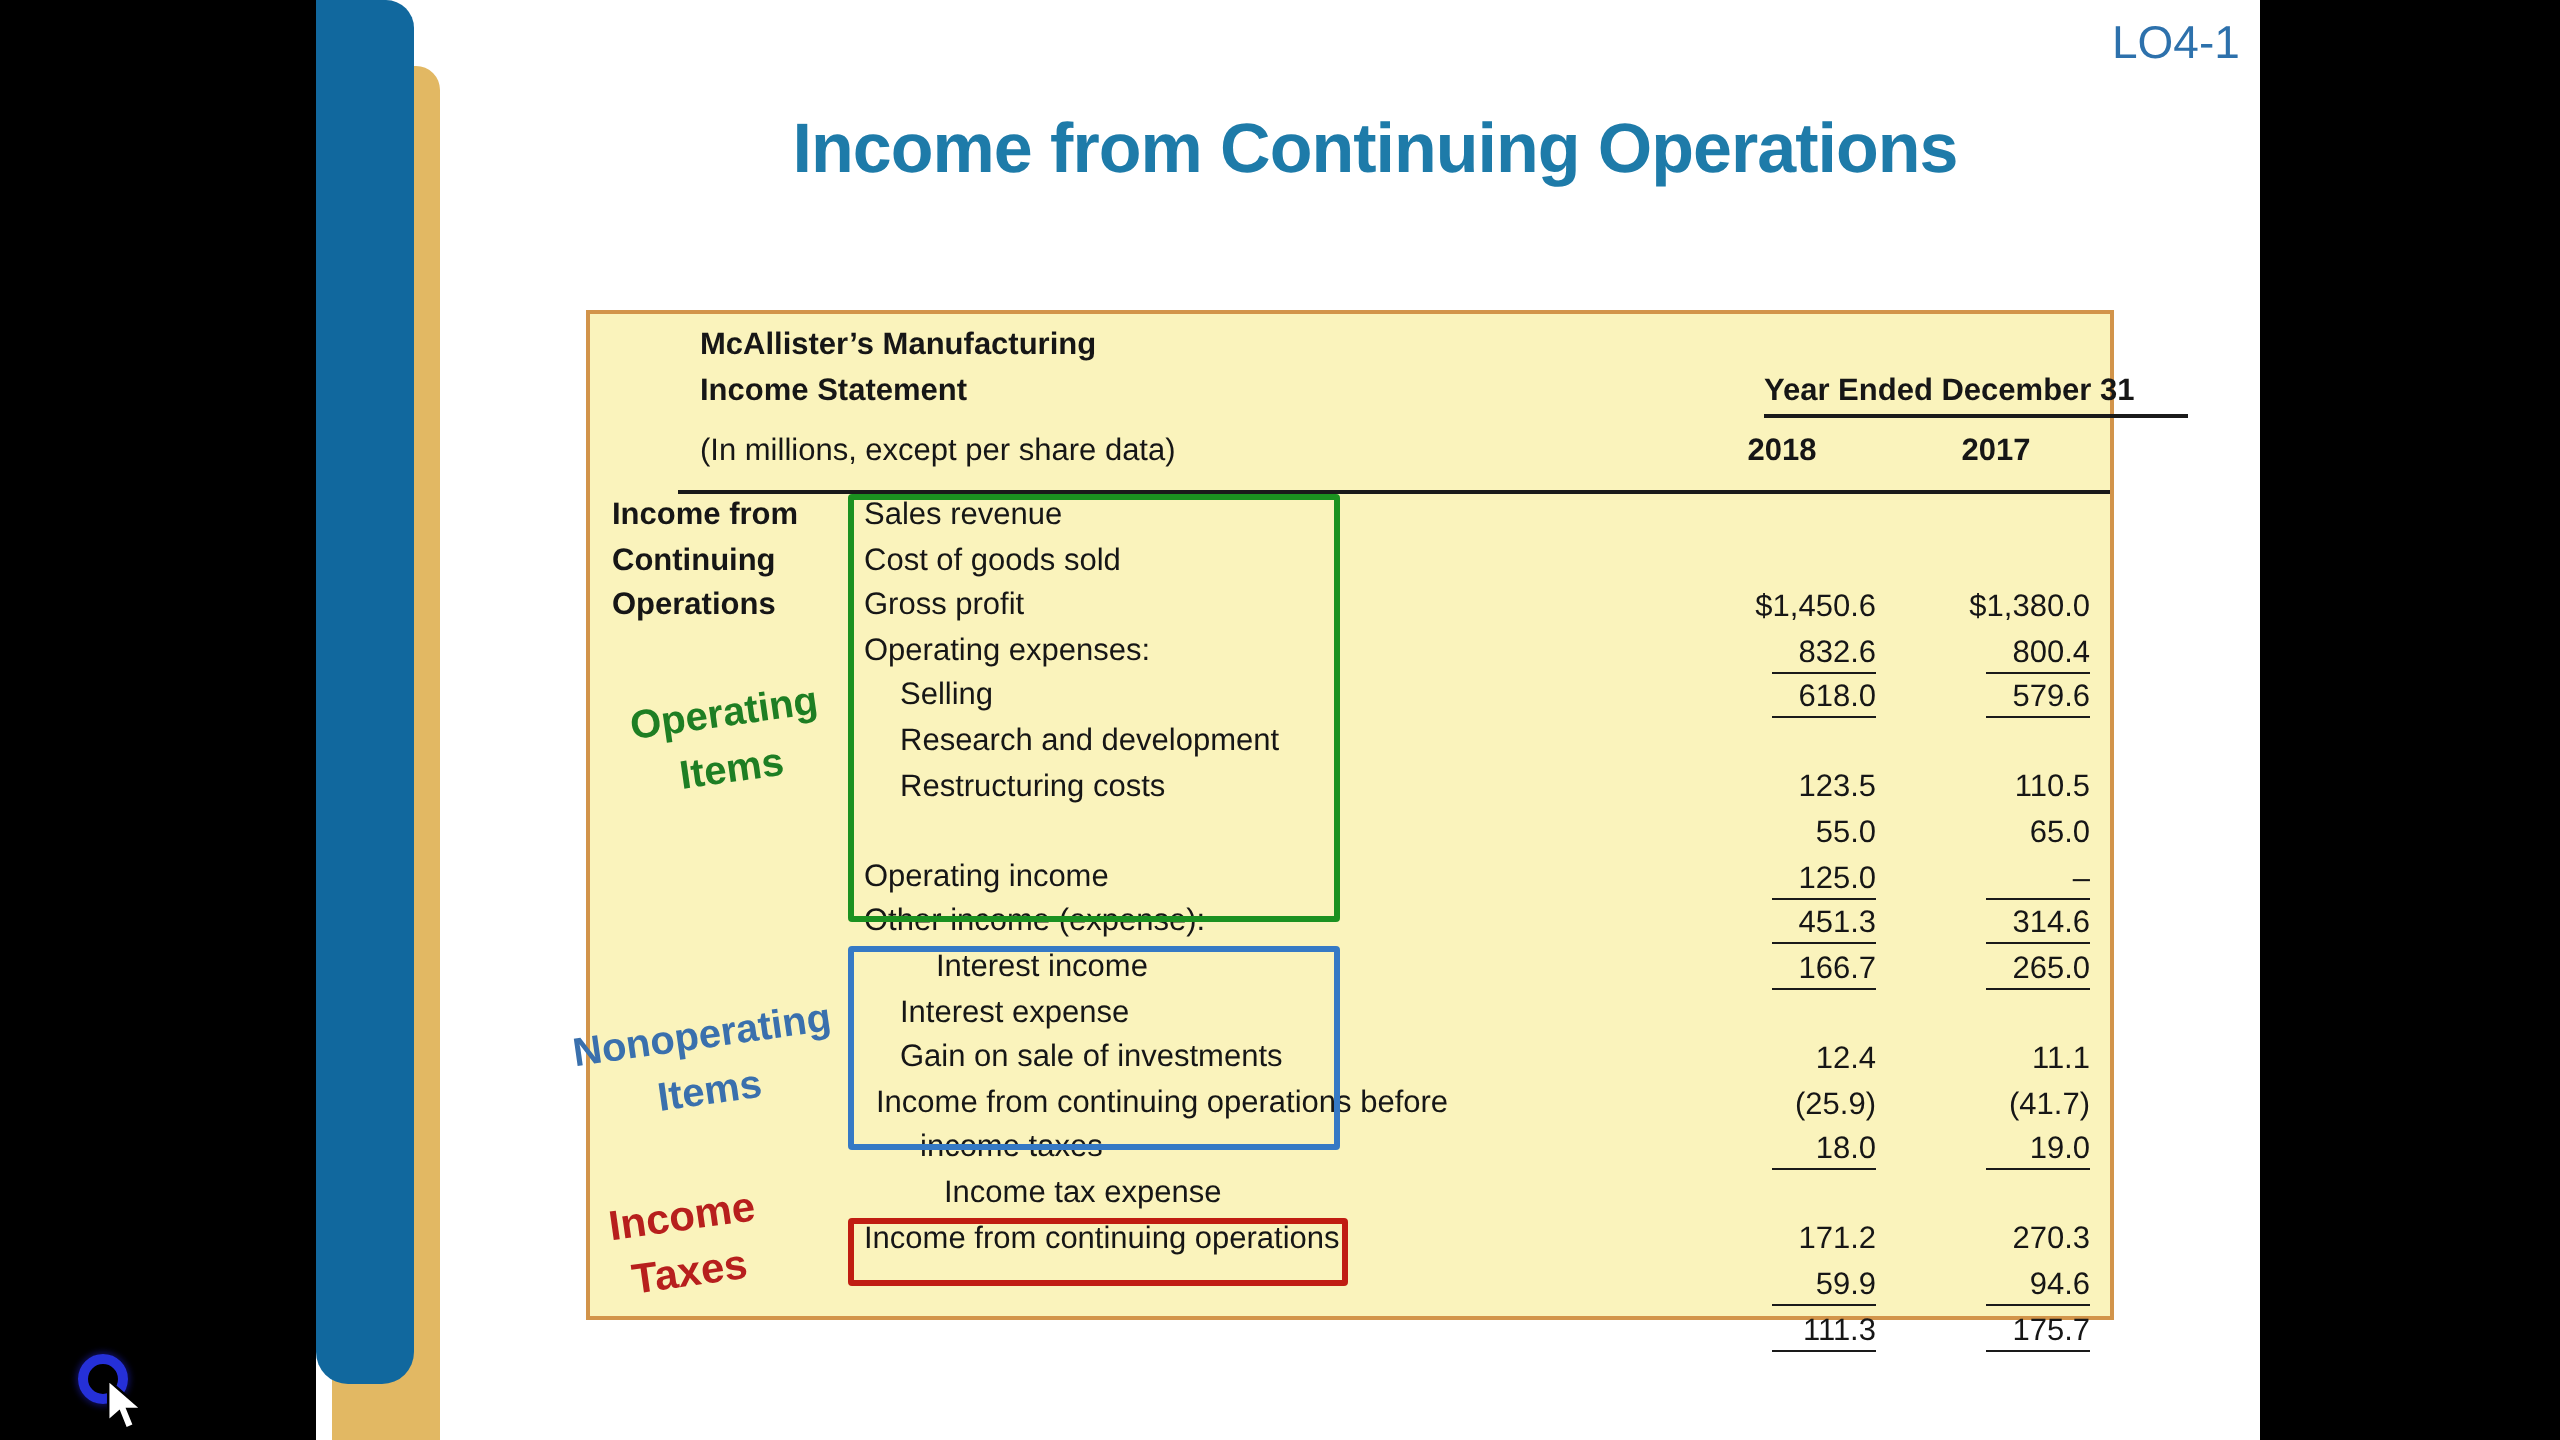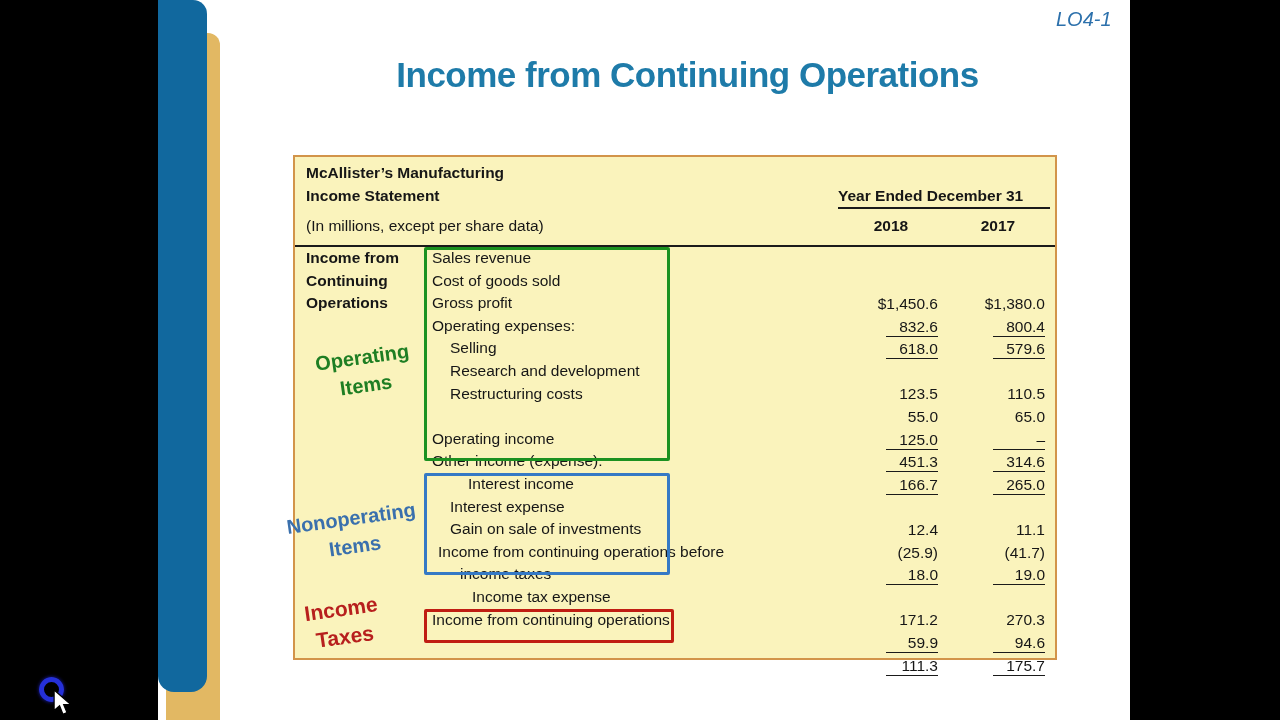--- a/index.html
+++ b/index.html
@@ -10,28 +10,28 @@
   body{font-family:"Liberation Sans","DejaVu Sans",sans-serif;}
   .stage{position:relative;width:1280px;height:720px;background:var(--page-bg);overflow:hidden;}
 
   
   .slide{position:absolute;left:158px;top:0;width:972px;height:720px;background:var(--slide-bg);}
 
   
   .tan-bar{position:absolute;left:8px;top:33px;width:54px;height:700px;background:var(--tan);border-radius:0 12px 0 0;z-index:1;}
   .blue-bar{position:absolute;left:0;top:0;width:49px;height:692px;background:var(--bar-blue);border-radius:0 14px 16px 16px;z-index:2;}
 
-  .lo{position:absolute;left:898px;top:8px;width:64px;font-size:20px;color:var(--lo-blue);z-index:3;font-style:italic;}
+  .lo{position:absolute;left:898px;top:8px;width:64px;font-size:23px;color:var(--lo-blue);z-index:3;}
   .title{position:absolute;left:62px;top:55px;width:935px;margin:0;text-align:center;
          font-size:35px;font-weight:bold;color:var(--title-blue);letter-spacing:-0.5px;z-index:3;}
 
   
   .stmt{position:absolute;left:135px;top:155px;width:764px;height:505px;background:var(--stmt-bg);
         border:2px solid var(--stmt-border);box-sizing:border-box;color:#161616;font-size:15.5px;z-index:3;}
-  .stmt-header{position:relative;height:88px;border-bottom:2px solid #1a1a1a;}
+  .stmt-header{position:relative;height:88px;border-bottom:2px solid #1a1a1a;margin-left:44px;}
   .h-company{position:absolute;left:11px;top:7px;font-weight:bold;}
   .h-doctitle{position:absolute;left:11px;top:30px;font-weight:bold;}
   .h-period{position:absolute;left:543px;top:30px;width:212px;text-align:left;font-weight:bold;
             border-bottom:2px solid #1a1a1a;padding-bottom:2px;}
   .h-units{position:absolute;left:11px;top:60px;}
   .h-y2018{position:absolute;right:117px;top:60px;width:94px;text-align:center;font-weight:bold;}
   .h-y2017{position:absolute;right:10px;top:60px;width:94px;text-align:center;font-weight:bold;}
 
   
   .rows{position:absolute;left:0;top:90px;right:0;}

